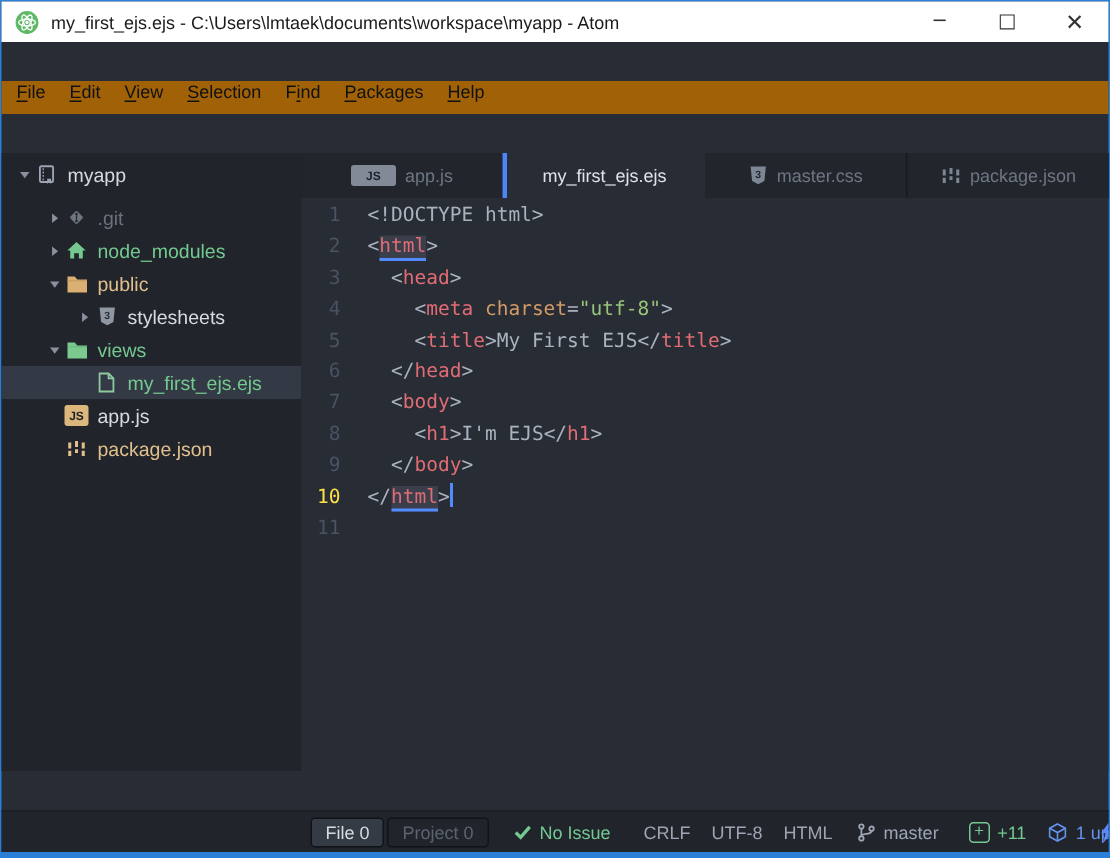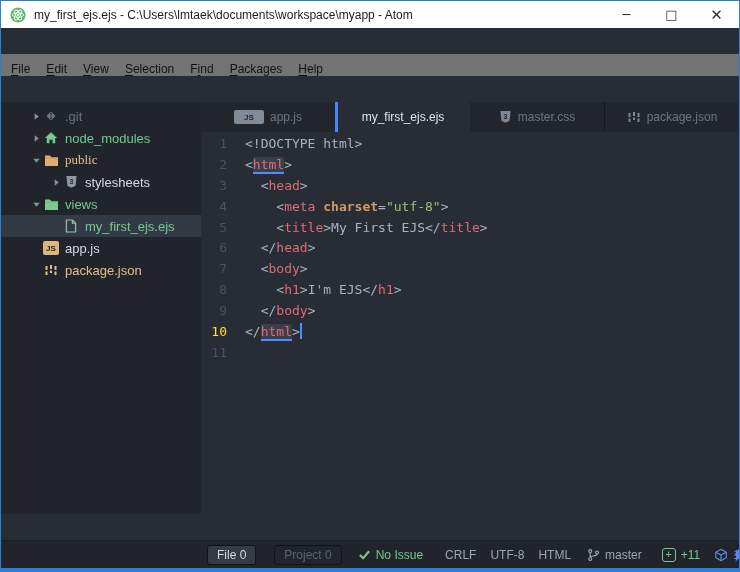--- a/index.html
+++ b/index.html
@@ -8,21 +8,21 @@
   .window { width:740px; height:572px; border:1px solid #2a7fd8; border-bottom:4px solid #2a7fd8;
             display:flex; flex-direction:column; background:#282c34;gap:26px; }
 
   
   .titlebar { height:27px; background:#ffffff; display:flex; align-items:center; flex:0 0 27px; }
   .titlebar .app-icon { width:16px; height:16px; margin:0 8px 0 9px; flex:0 0 16px; }
   .titlebar .title { font-size:12px; color:#1b1b1b; white-space:nowrap; }
   .win-controls { margin-left:auto; display:flex; height:100%; }
   .win-btn { width:45px; display:flex; align-items:center; justify-content:center;
              font-size:13px; color:#333; font-family:"DejaVu Sans", sans-serif; }
-  .menubar { height:22px; background:#737373; display:flex; align-items:flex-end; padding-left:2px; flex:0 0 22px; }
+  .menubar { height:22px; background:#a16207; display:flex; align-items:flex-start; padding-left:2px; flex:0 0 22px; }
   .menu-item { font-size:12px; color:#111; padding:0 8px; }
   .menu-item u { text-underline-offset:2px; }
 
   
   .main { flex:1; display:flex; min-height:0; }
   .tree-panel { width:200px; flex:0 0 200px; background:#21252b; padding-top:3px; overflow:hidden; }
   .tree-row { height:22px; display:flex; align-items:center; white-space:nowrap; }
   .tree-row.root { margin-bottom:7px; }
   .tree-row.selected { background:#333a45; }
   .chev-slot { width:14px; flex:0 0 14px; display:flex; align-items:center; justify-content:center; }
@@ -43,32 +43,32 @@
   .tab .active-indicator { position:absolute; left:-1px; top:0; width:3px; height:100%; background:#4a86f7; }
 
   
   .code-area { flex:1; padding-top:2px; font-family:"DejaVu Sans Mono", monospace; font-size:13px; overflow:hidden; }
   .code-line { display:flex; height:20.9px; line-height:20.9px; }
   .lnum { width:38px; flex:0 0 38px; text-align:right; padding-right:12px; color:#4b5263; }
   .lnum.active { color:#fde047; }
   .code-text { padding-left:6px; white-space:pre; color:#abb2bf; }
   .tok-p { color:#abb2bf; }
   .tok-t { color:#e06c75; }
-  .tok-a { color:#d19a66;font-weight:bold; }
+  .tok-a { color:#d19a66; }
   .tok-s { color:#98c379; }
   .tok-m { color:#e06c75; background:#3a3f4b; border-bottom:2px solid #528bff; }
   .cursor { display:inline-block; width:2px; height:16px; background:#528bff; vertical-align:-3px; }
 
   
   .statusbar { height:28px; flex:0 0 28px; background:#21252b; border-top:1px solid #1b1f25;
                display:flex; align-items:center; padding-left:206px; font-size:12px; color:#9da5b4;
                position:relative; overflow:hidden; white-space:nowrap; }
   .sb-btn { font-size:12px; height:20px; padding:0 9px; border:1px solid #10141a; border-radius:3px;
             background:#353b45; color:#d7dae0; display:flex; align-items:center; }
-  .sb-btn.dim { background:transparent; color:#5c6370; margin-left:18px; }
+  .sb-btn.dim { background:transparent; color:#5c6370; margin-left:2px; }
   .sb-group { display:flex; align-items:center; gap:5px; }
   .sb-green { color:#73c990; }
   .sb-blue { color:#6494ed; }
   .m16{margin-left:16px;} .m22{margin-left:22px;} .m14{margin-left:14px;} .m20{margin-left:20px;}
   .plusbox { width:14px; height:14px; border:1.5px solid #73c990; border-radius:3px; color:#73c990;
              font-size:11px; line-height:11px; display:flex; align-items:center; justify-content:center; }
   .bolt-edge { position:absolute; right:-4px; top:7px; }
 
   .js-badge { width:30px; height:14px; border-radius:2px; display:flex; align-items:center; justify-content:center;
               font-size:8px; font-weight:bold; color:#1e222a; font-family:"Liberation Sans", sans-serif; }
@@ -102,20 +102,39 @@
       <div class="menu-item"><u>V</u>iew</div>
       <div class="menu-item"><u>S</u>election</div>
       <div class="menu-item">F<u>i</u>nd</div>
       <div class="menu-item"><u>P</u>ackages</div>
       <div class="menu-item"><u>H</u>elp</div>
     </div>
 
   <div class="main">
 
     <div class="tree-panel">
+        <div class="tree-row root" style="padding-left: 8px;">
+          <span class="chev-slot">
+            <span style="display: inline-flex;">
+              <svg width="9" height="9" viewBox="0 0 10 10">
+                <path d="M1.5 3 H8.5 L5 7.5 Z" fill="#8a919e"></path>
+              </svg>
+            </span>
+          </span>
+          <span class="tree-ico">
+            <span style="display: inline-flex;">
+              <svg width="14" height="15" viewBox="0 0 16 16">
+                <rect x="3" y="1.5" width="10" height="12" rx="1" fill="none" stroke="#9da5b4" stroke-width="1.4"></rect>
+                <path d="M5.5 3 V12.5" stroke="#9da5b4" stroke-width="1" stroke-dasharray="1.4,1.2"></path>
+                <path d="M8.5 11 V15 L10 13.6 L11.5 15 V11" fill="#9da5b4"></path>
+              </svg>
+            </span>
+          </span>
+          <span class="tree-label c-default">myapp</span>
+        </div>
         <div class="tree-row" style="padding-left: 28px;">
           <span class="chev-slot">
             <span style="display: inline-flex;">
               <svg width="9" height="9" viewBox="0 0 10 10">
                 <path d="M3 1.5 L7.5 5 L3 8.5 Z" fill="#8a919e"></path>
               </svg>
             </span>
           </span>
           <span class="tree-ico">
             <span style="display: inline-flex;">
@@ -139,21 +158,21 @@
           </span>
           <span class="tree-ico">
             <span style="display: inline-flex;">
               <svg width="14" height="14" viewBox="0 0 16 16">
                 <path d="M8 1.5 L15 8 H12.8 V14 H9.8 V10 H6.2 V14 H3.2 V8 H1 Z" fill="#73c990"></path>
               </svg>
             </span>
           </span>
           <span class="tree-label c-added">node_modules</span>
         </div>
-        <div class="tree-row" style="padding-left: 28px; font-family: Liberation Serif, serif;">
+        <div class="tree-row" style="padding-left: 28px;">
           <span class="chev-slot">
             <span style="display: inline-flex;">
               <svg width="9" height="9" viewBox="0 0 10 10">
                 <path d="M1.5 3 H8.5 L5 7.5 Z" fill="#8a919e"></path>
               </svg>
             </span>
           </span>
           <span class="tree-ico">
             <span style="display: inline-flex;">
               <svg width="15" height="13" viewBox="0 0 16 14">

